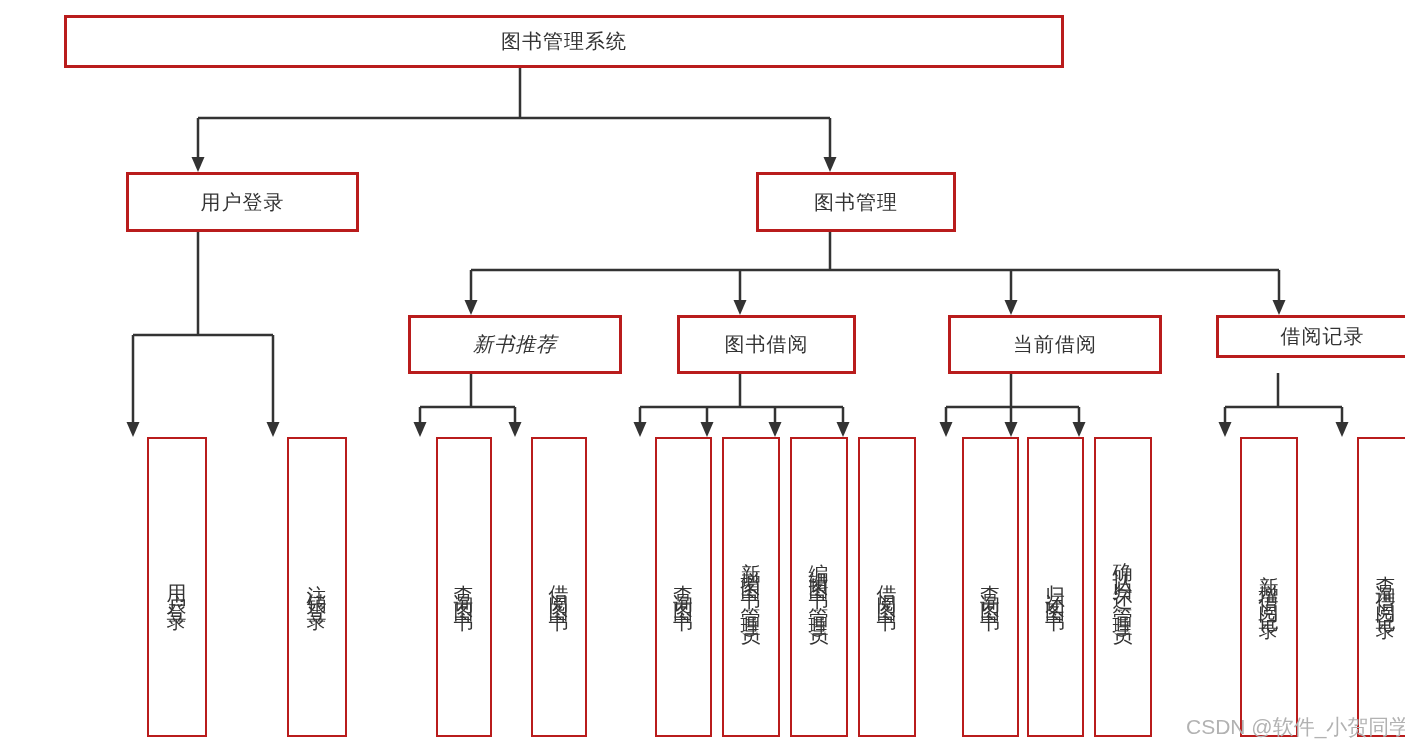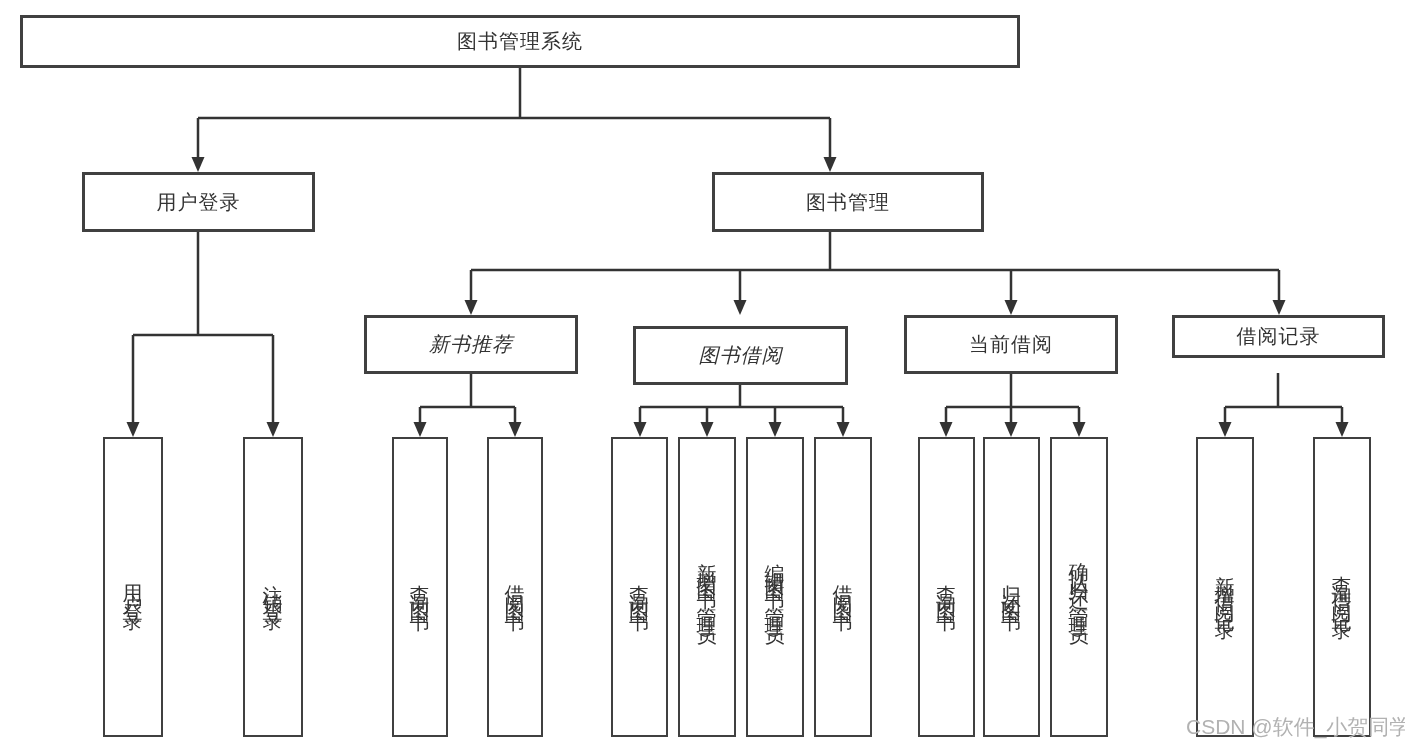--- a/index.html
+++ b/index.html
@@ -10,28 +10,29 @@
     height: 747px;
     background: #ffffff;
     overflow: hidden;
     color: #333333;
   }
   svg.connectors { position: absolute; left: 0; top: 0; z-index: 1; }
   .node {
     position: absolute;
     box-sizing: border-box;
     background: #ffffff;
-    border: 3px solid #404040;
+    border: 3px solid #b91c1c;
     display: flex;
     align-items: center;
     justify-content: center;
     font-size: 20px;
     color: #333333;
     z-index: 2;
     letter-spacing: 1px;
+    margin-left: 44px;
   }
   .leaf {
     border-width: 2px;
     top: 437px;
     height: 300px;
   }
   .leaf .vtext {
     writing-mode: vertical-rl;
     text-orientation: mixed;
     line-height: 1;
@@ -94,28 +95,28 @@
     </g>
   </svg>
 
   <div class="node" style="left:20px; top:15px; width:1000px; height:53px;">
     <span>图书管理系统</span>
   </div>
 
   <div class="node" style="left:82px; top:172px; width:233px; height:60px;">
     <span>用户登录</span>
   </div>
-  <div class="node" style="left:712px; top:172px; width:272px; height:60px;">
+  <div class="node" style="left:712px; top:172px; width:200px; height:60px;">
     <span>图书管理</span>
   </div>
 
   <div class="node" style="left:364px; top:315px; width:214px; height:59px;font-style:italic;">
     <span>新书推荐</span>
   </div>
-  <div class="node" style="left:633px; top:326px; width:215px; height:59px;font-style:italic;">
+  <div class="node" style="left:633px; top:315px; width:179px; height:59px;">
     <span>图书借阅</span>
   </div>
   <div class="node" style="left:904px; top:315px; width:214px; height:59px;font-family:Liberation Mono, monospace;">
     <span>当前借阅</span>
   </div>
   <div class="node" style="left:1172px; top:315px; width:213px; height:43px;">
     <span>借阅记录</span>
   </div>
 
   <div class="node leaf" style="left:103px; width:60px;">

